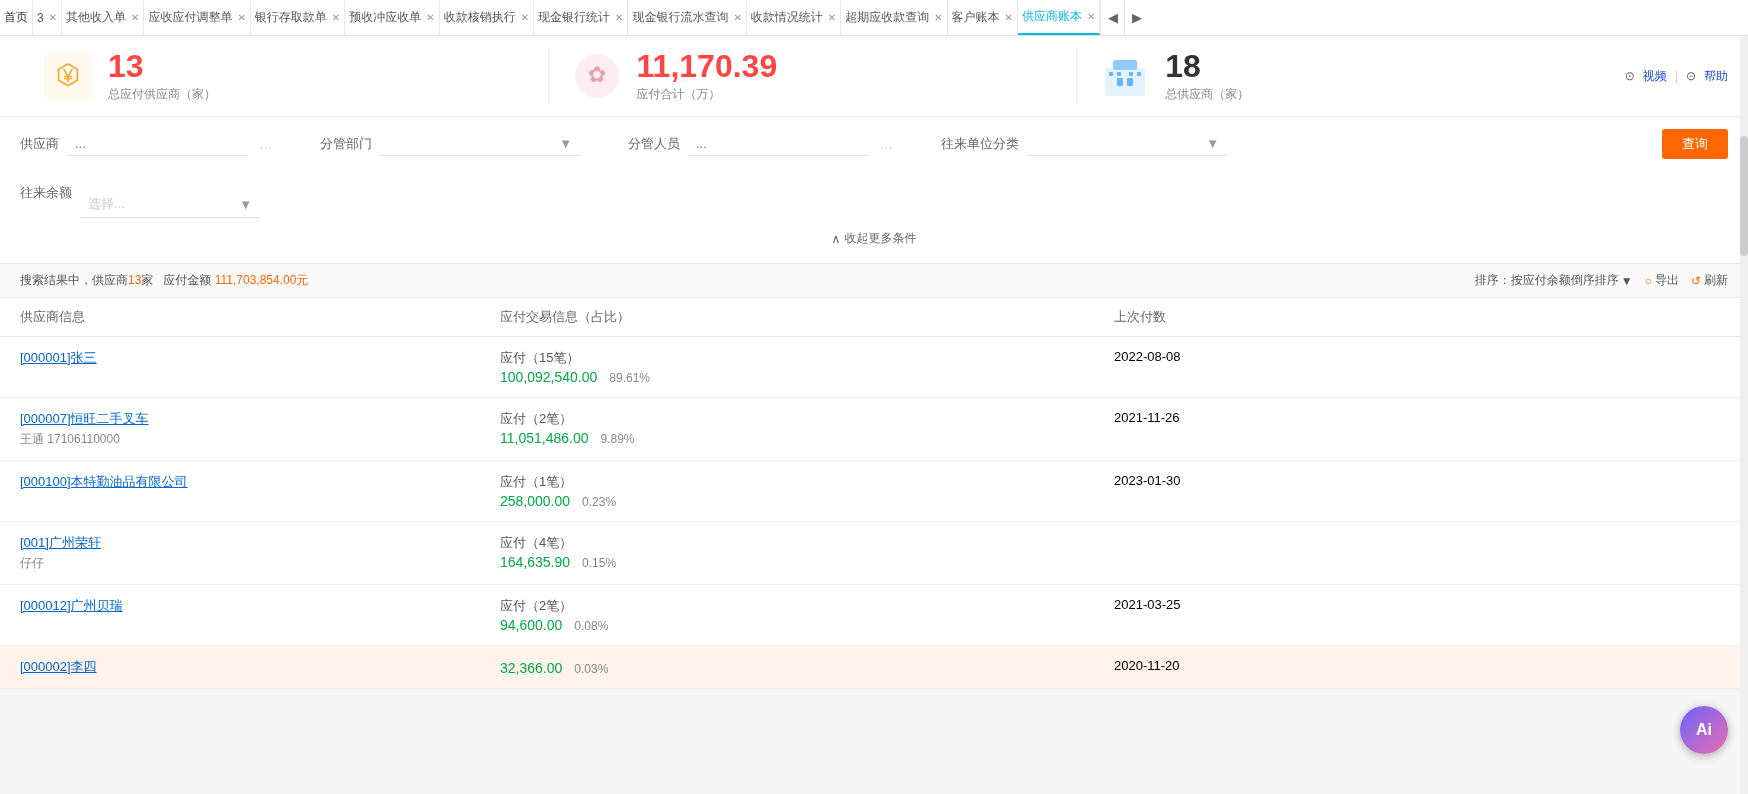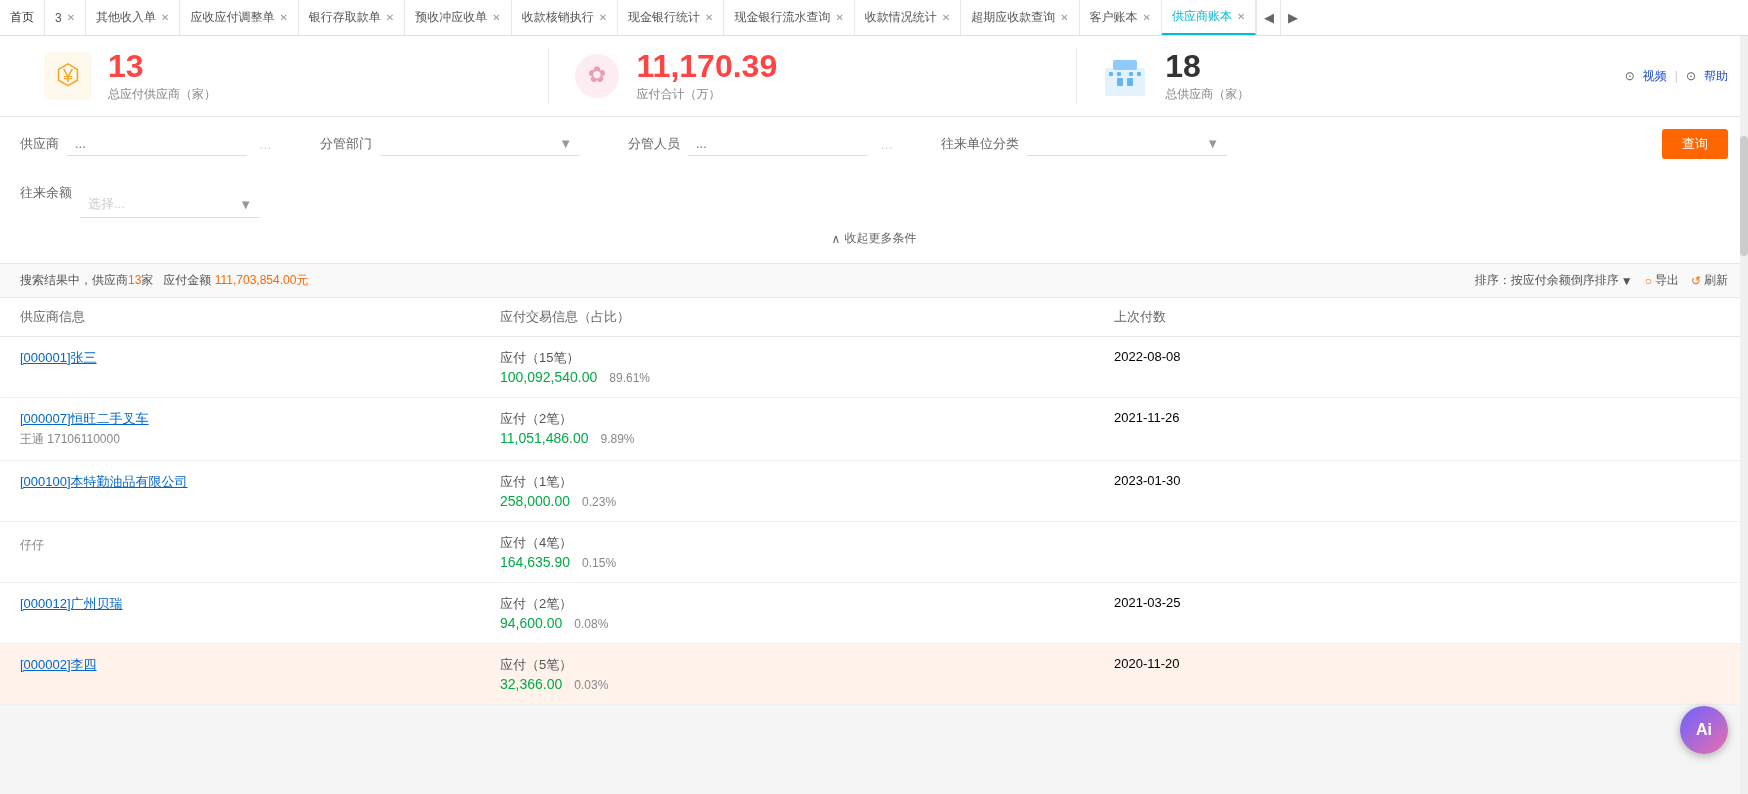--- a/index.html
+++ b/index.html
@@ -4,21 +4,21 @@
   <style>
     * { box-sizing: border-box; margin: 0; padding: 0; }
     body { font-family: 'Microsoft YaHei', Arial, sans-serif; font-size: 13px; background: #f5f5f5; color: #333; }
 
     
     .top-nav {
       display: flex; align-items: center; background: #fff;
       border-bottom: 1px solid #e0e0e0; height: 36px; overflow: hidden;
     }
     .nav-tab {
-      display: inline-flex; align-items: center; padding: 0 10px;
+      display: inline-flex; align-items: center; padding: 0 4px;
       height: 100%; border-right: 1px solid #e8e8e8; white-space: nowrap;
       cursor: pointer; font-size: 12px; color: #555; flex-shrink: 0;
     }
     .nav-tab:first-child { color: #333; font-weight: 500; }
     .nav-tab.active { color: #00bcd4; border-bottom: 2px solid #00bcd4; }
     .nav-tab .close-btn { margin-left: 5px; color: #999; font-size: 10px; cursor: pointer; }
     .nav-arrow { width: 24px; height: 100%; display: flex; align-items: center; justify-content: center; cursor: pointer; border-left: 1px solid #e8e8e8; flex-shrink: 0; color: #666; }
 
     
     .stats-bar {
@@ -343,20 +343,21 @@
       <div class="tx-row">
         <span class="tx-amount">258,000.00</span>
         <span class="tx-percent">0.23%</span>
       </div>
     </div>
     <div class="last-payment">2023-01-30</div>
   </div>
 
   <div class="table-row">
     <div>
+      <div class="supplier-link">[001]广州荣轩</div>
       <div class="supplier-sub">仔仔</div>
     </div>
     <div class="transaction-info">
       <div class="tx-label">应付（4笔）</div>
       <div class="tx-row">
         <span class="tx-amount">164,635.90</span>
         <span class="tx-percent">0.15%</span>
       </div>
     </div>
     <div class="last-payment"></div>
@@ -374,21 +375,20 @@
       </div>
     </div>
     <div class="last-payment">2021-03-25</div>
   </div>
 
   <div class="table-row highlighted">
     <div>
       <div class="supplier-link">[000002]李四</div>
     </div>
     <div class="transaction-info">
-      <div class="tx-label">应付（5笔）</div>
       <div class="tx-row">
         <span class="tx-amount">32,366.00</span>
         <span class="tx-percent">0.03%</span>
       </div>
     </div>
     <div class="last-payment">2020-11-20</div>
   </div>
 </div>
 
 <div style="position:fixed; bottom:40px; right:20px; width:48px; height:48px; background: linear-gradient(135deg,#6c63ff,#e96fad); border-radius:50%; display:flex; align-items:center; justify-content:center; color:#fff; font-size:16px; font-weight:bold; cursor:pointer; box-shadow:0 2px 8px rgba(0,0,0,0.3);">

